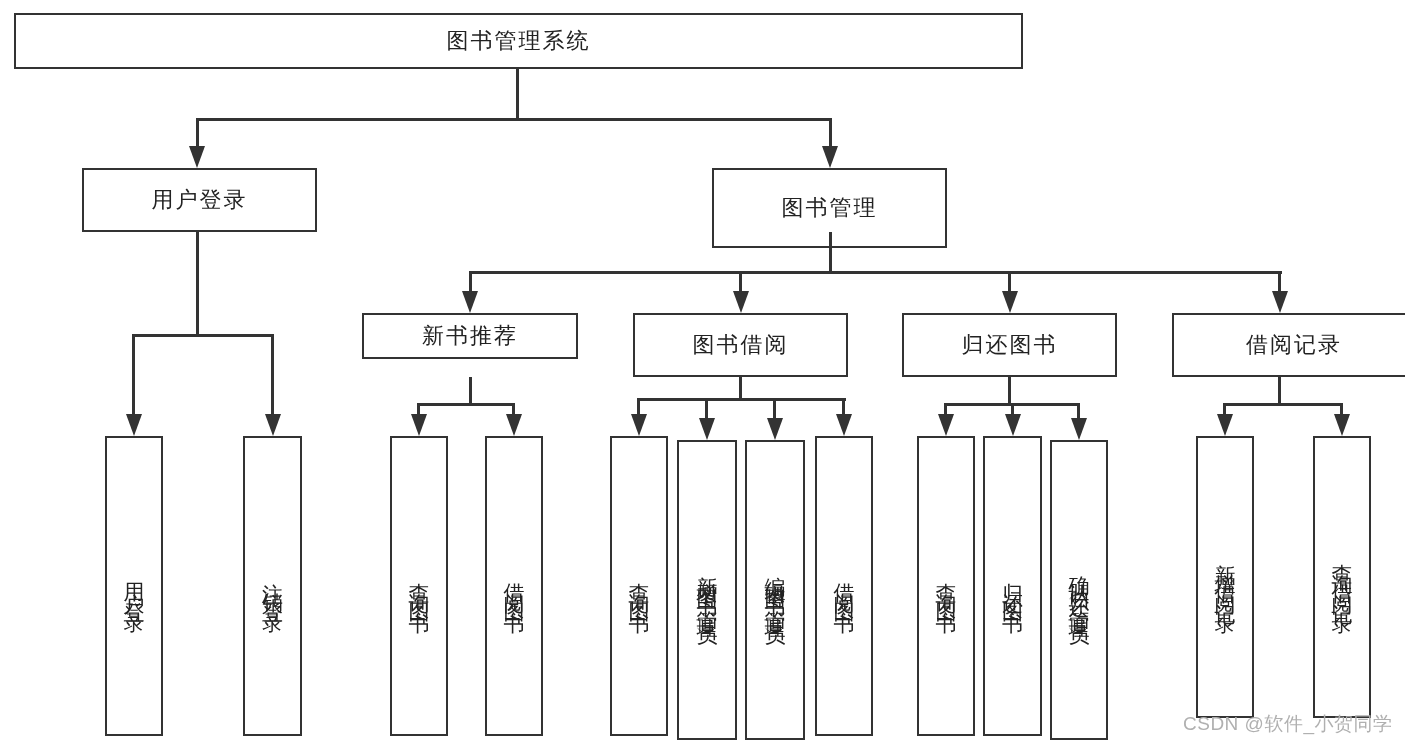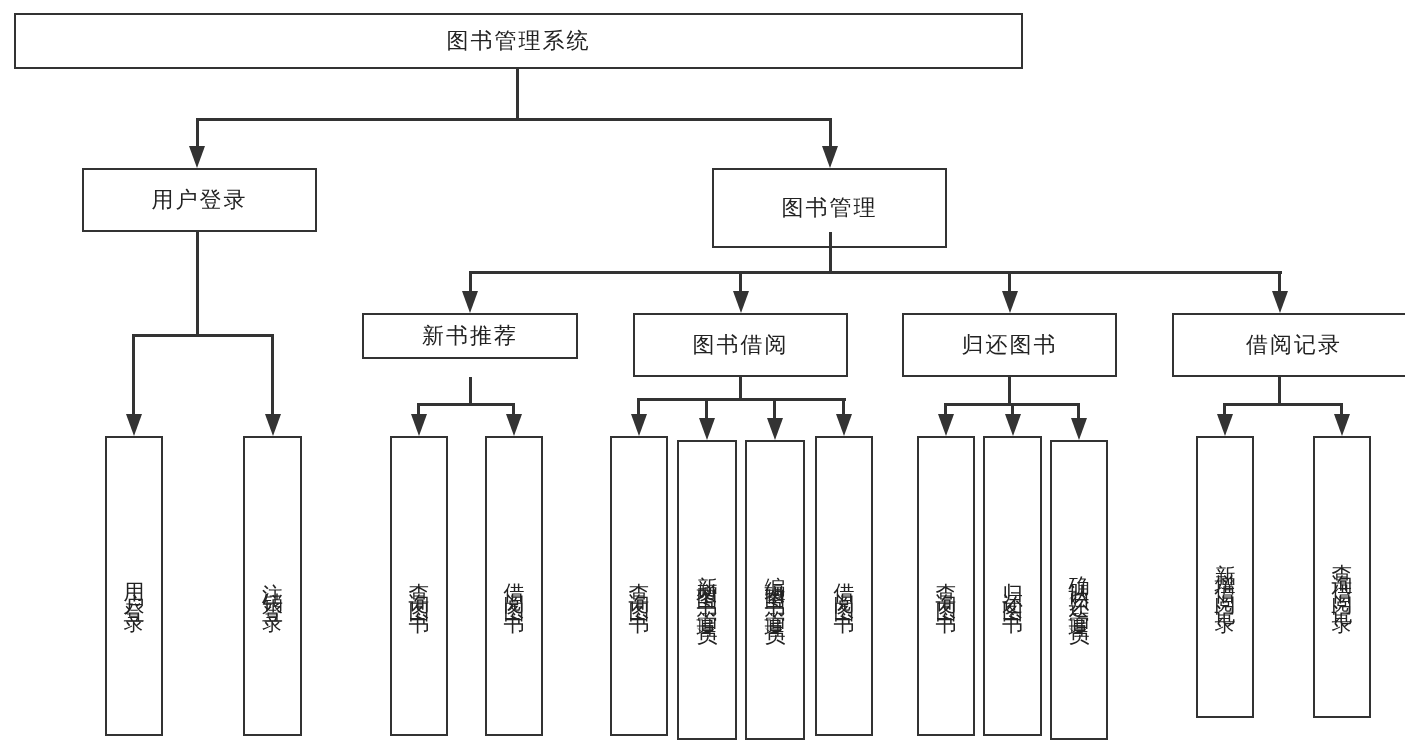--- a/index.html
+++ b/index.html
@@ -136,14 +136,15 @@
   <div class="vline" style="left:1077px;top:403px;height:15px"></div>
   <div class="arrow" style="left:1071px;top:418px"></div>
 
   <div class="vline" style="left:1278px;top:377px;height:26px"></div>
   <div class="hline" style="left:1223px;top:403px;width:120px"></div>
   <div class="vline" style="left:1223px;top:403px;height:11px"></div>
   <div class="arrow" style="left:1217px;top:414px"></div>
   <div class="vline" style="left:1340px;top:403px;height:11px"></div>
   <div class="arrow" style="left:1334px;top:414px"></div>
 
+  <div class="watermark">CSDN @软件_小贺同学</div>
 
 </div>
 
 </body></html>

